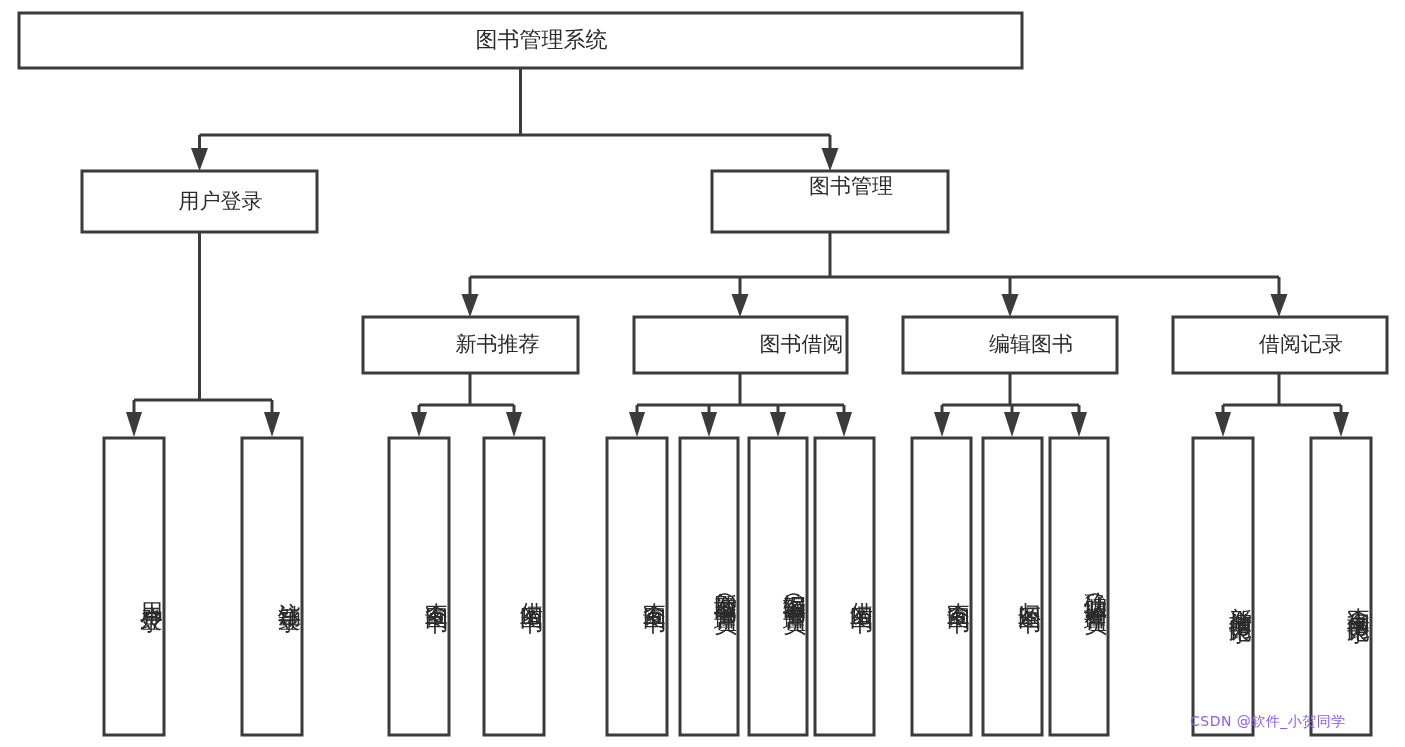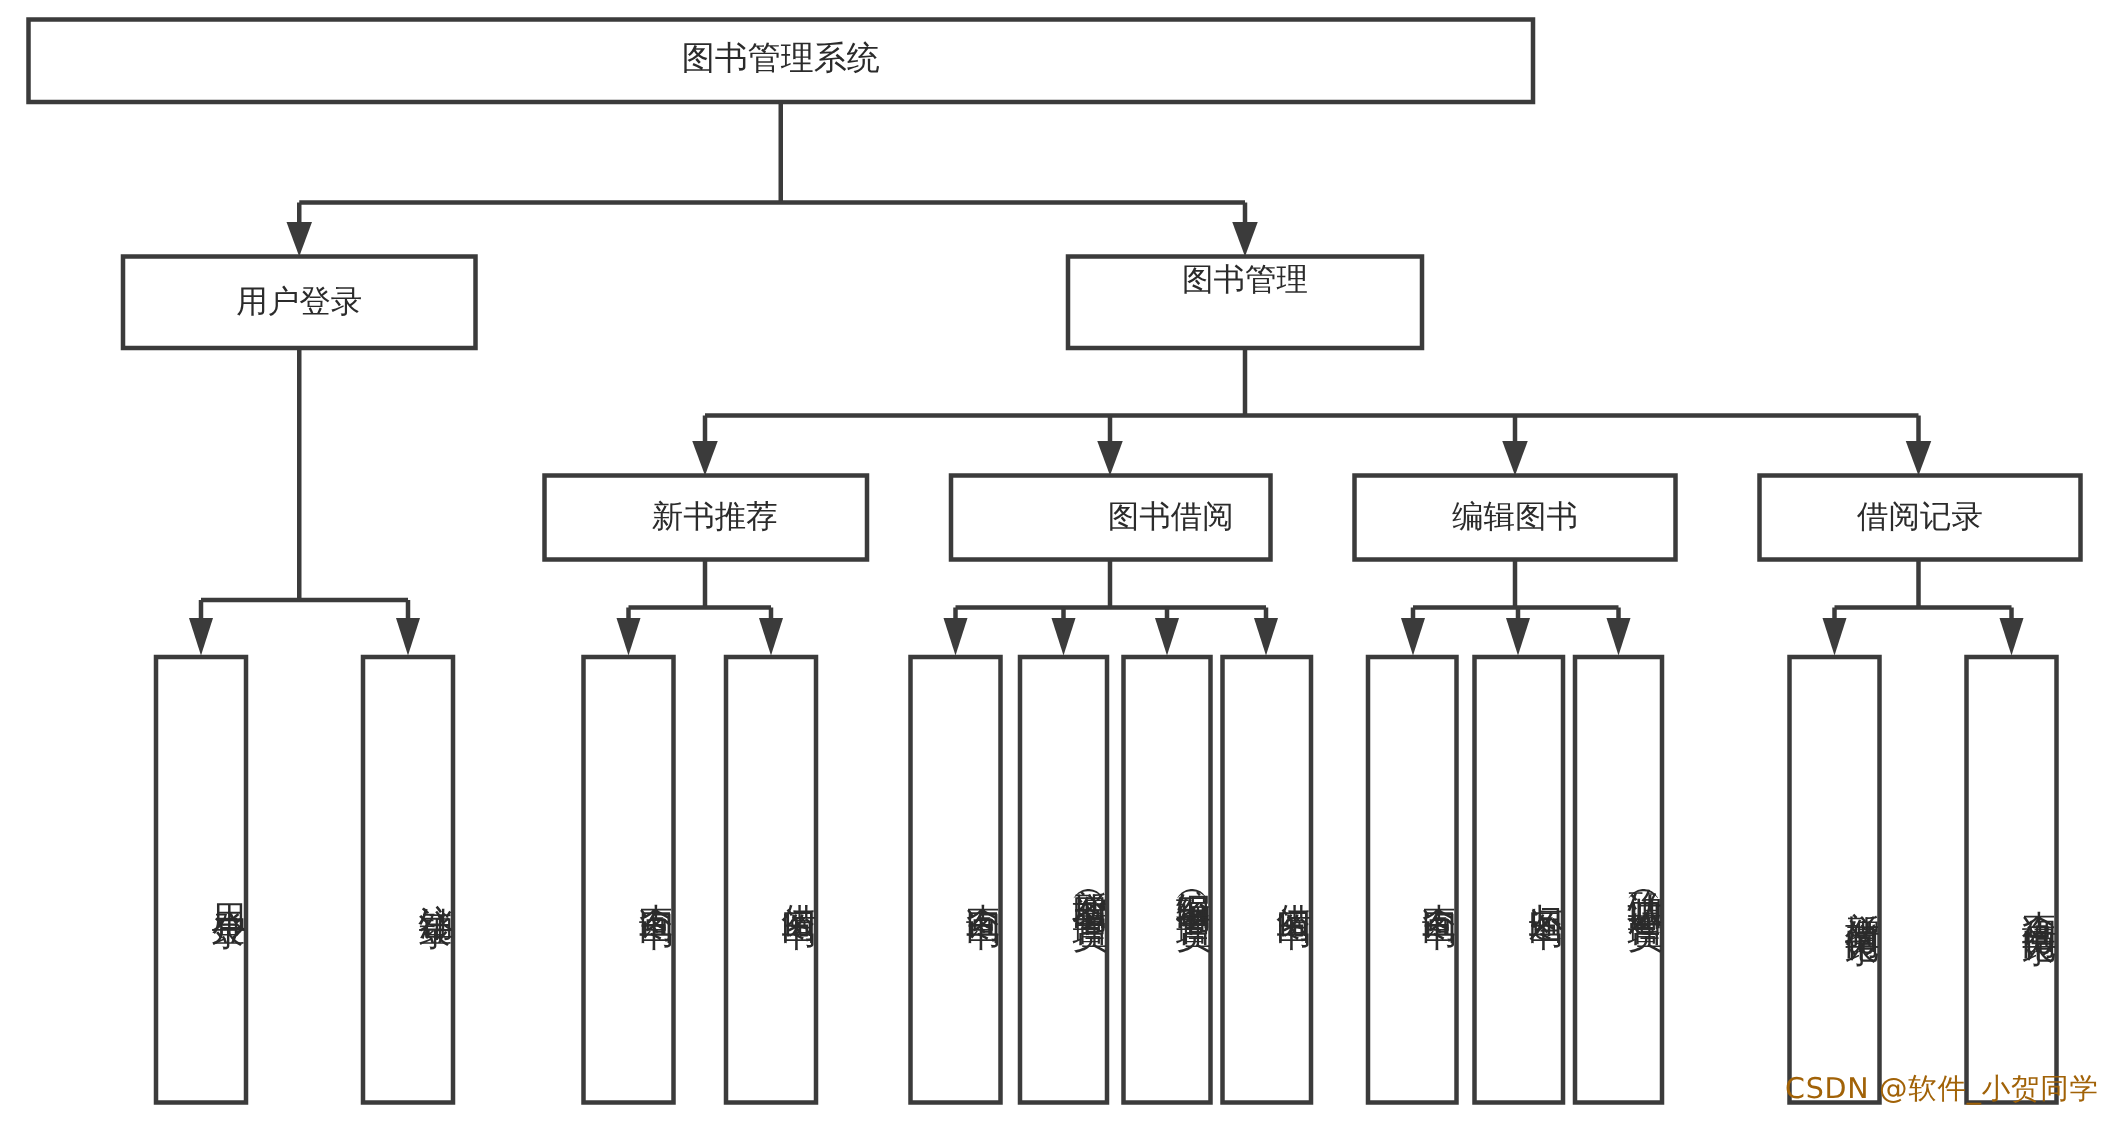--- a/index.html
+++ b/index.html
@@ -16,36 +16,36 @@
   .arrowhead{fill:#3b3b3b;stroke:none;}
   .node-label{
     position:absolute;
     display:flex;align-items:center;justify-content:center;
     text-align:center;
     color:#2b2b2b;
     line-height:1.12;
     pointer-events:none;
     white-space:nowrap;
   }
-  .node-label.horiz{font-size:21px;}
+  .node-label.horiz{font-size:21px;margin-left:21px;}
   .node-label.horiz.root{font-size:22px;}
   .node-label.vert{
     writing-mode:vertical-rl;
     text-orientation:upright;
     font-size:23px;
     letter-spacing:3px;
     align-items:flex-start;
     justify-content:center;
     padding-top:6px;
     box-sizing:border-box;
   }
   .watermark{
     position:absolute;
-    font-size:19px;
-    color:#a16207;
+    font-size:14px;
+    color:#8b5cf6;
     letter-spacing:0.5px;
     white-space:nowrap;
     font-family:"DejaVu Sans","Liberation Sans",sans-serif;
   }
 </style>
 </head>
 <body>
 
 <div id="diagram-root">
 

